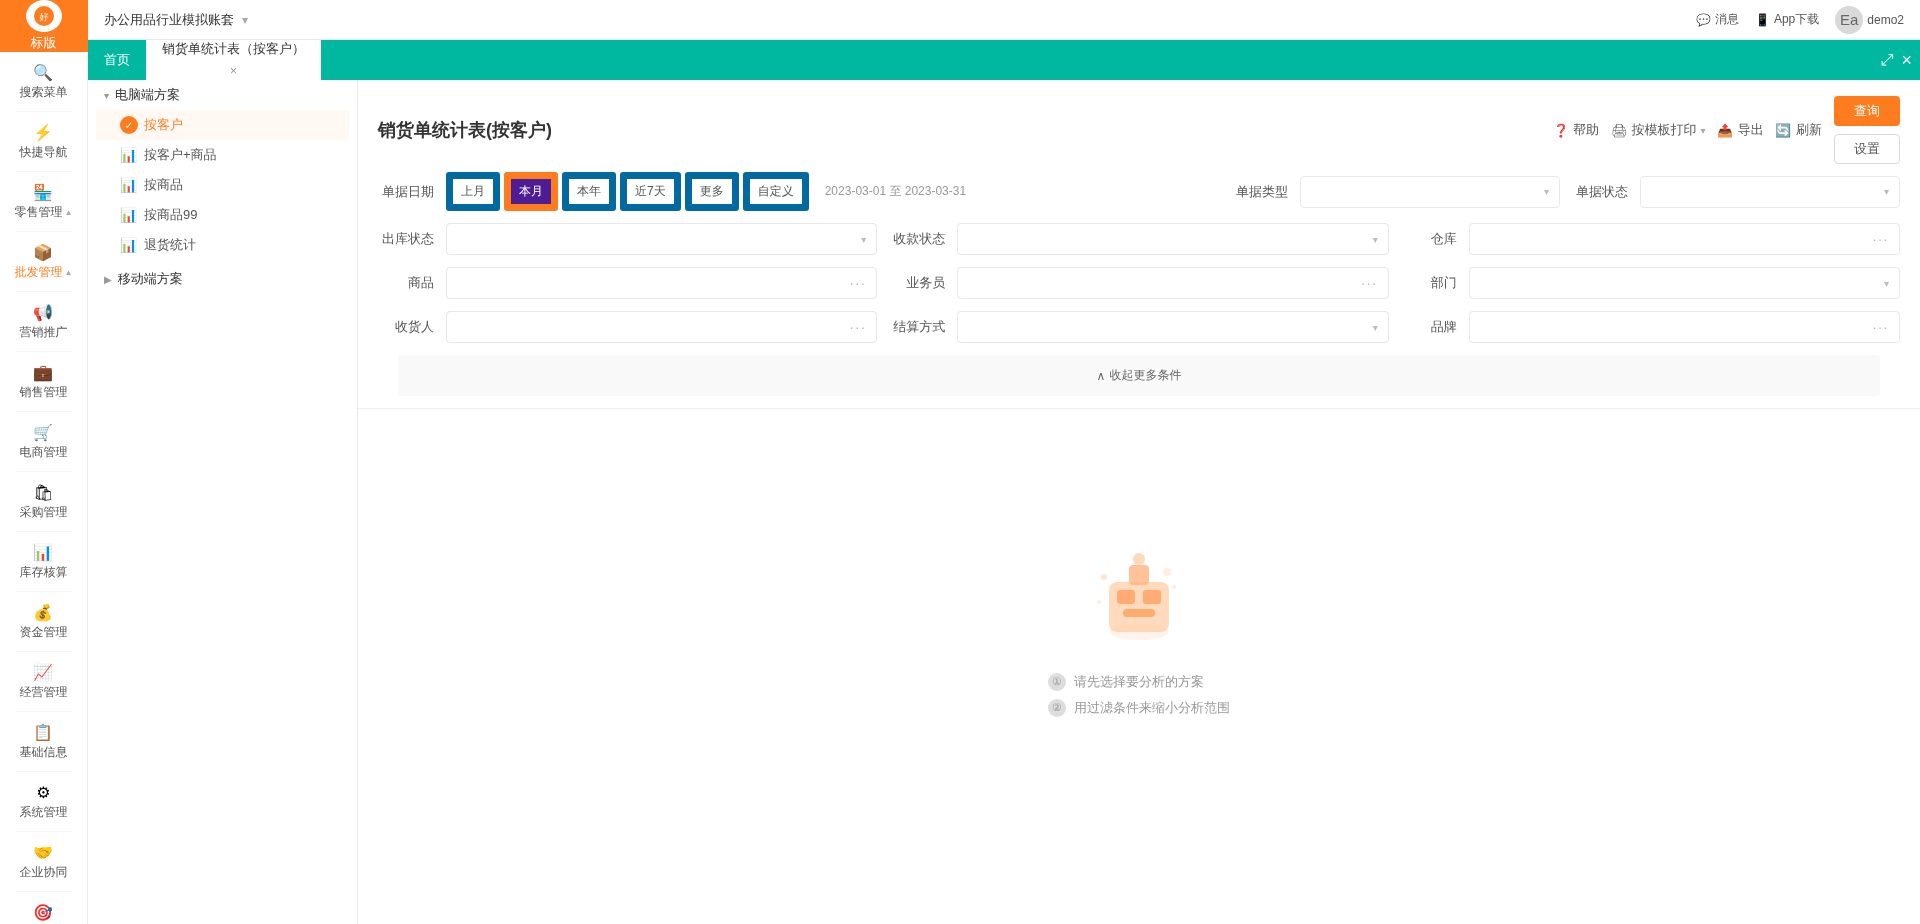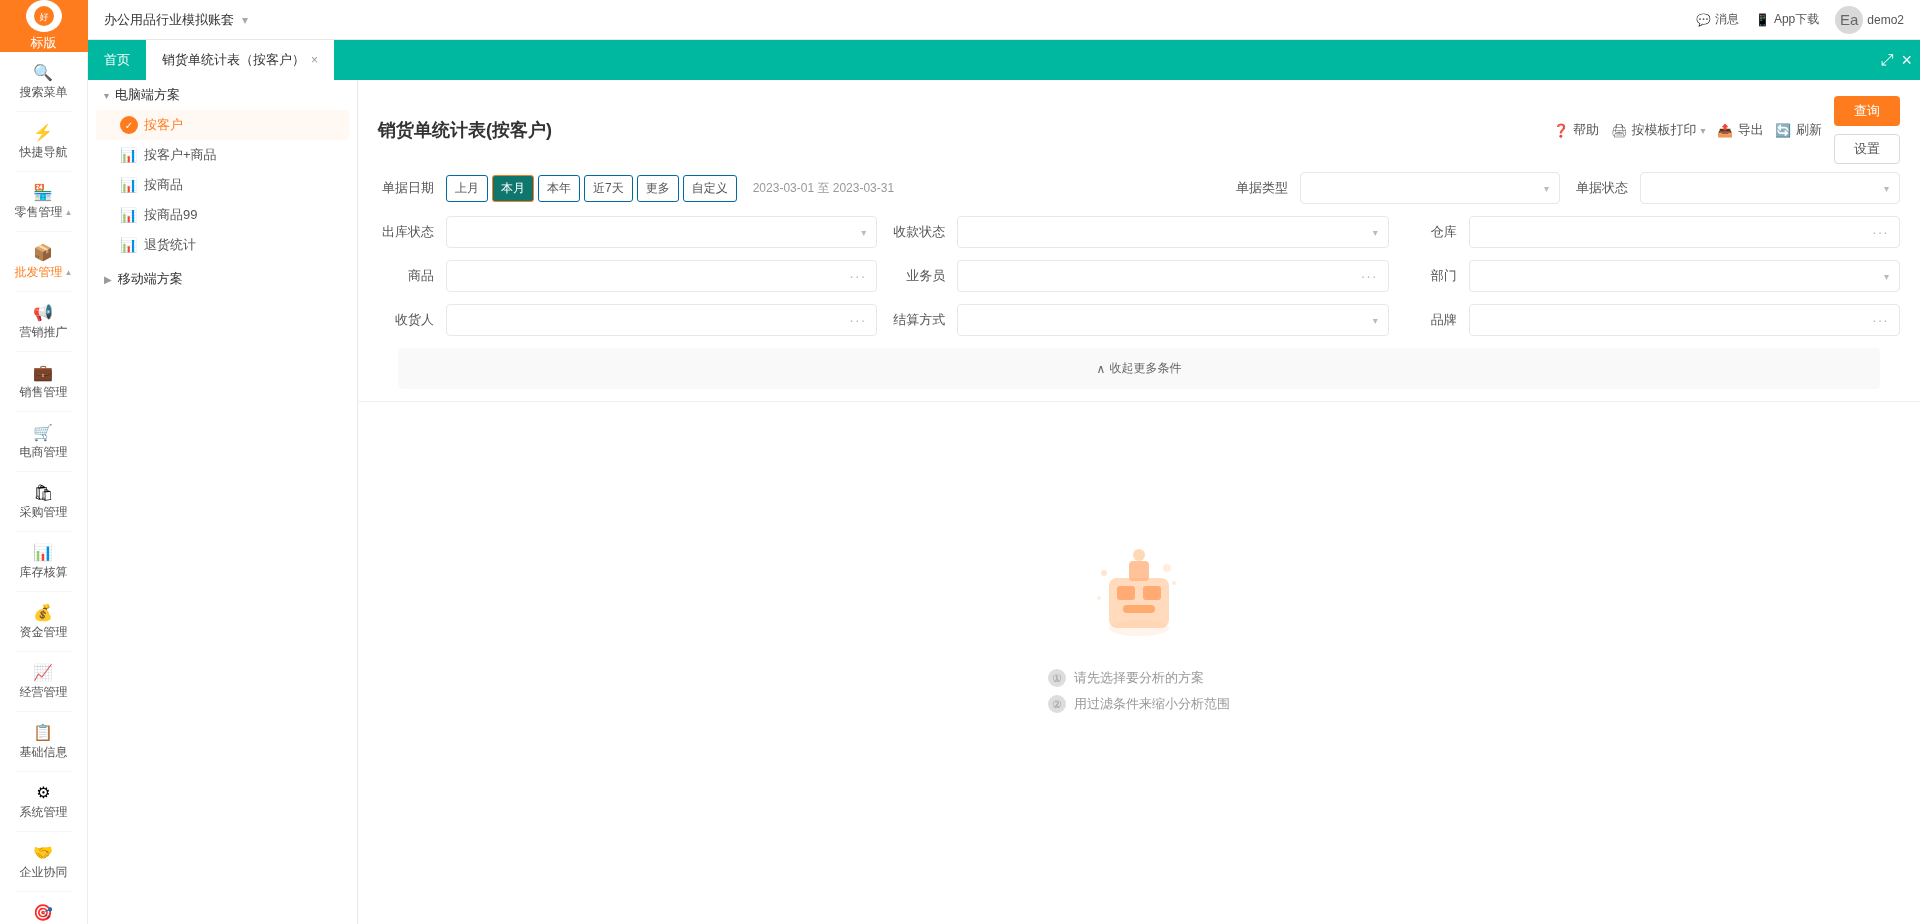--- a/index.html
+++ b/index.html
@@ -26,21 +26,21 @@
     .topbar-title { font-size: 13px; color: #333; }
     .topbar-dropdown { font-size: 12px; color: #aaa; cursor: pointer; }
     .topbar-right { display: flex; align-items: center; gap: 16px; }
     .topbar-btn { display: flex; align-items: center; gap: 4px; font-size: 12px; color: #555; cursor: pointer; }
     .user-avatar { width: 28px; height: 28px; border-radius: 50%; background: #d9d9d9; display: flex; align-items: center; justify-content: center; font-size: 15px; color: #666; overflow: hidden; }
 
     
     .tabbar { height: 40px; background: #00b8a0; display: flex; align-items: center; padding: 0; gap: 0; }
     .tab { height: 40px; display: flex; align-items: center; padding: 0 16px; font-size: 13px; cursor: pointer; position: relative; gap: 6px; }
     .tab.home { color: #fff; background: transparent; }
-    .tab.active-tab { background: #fff; color: #333; border-radius: 0; }
+    .tab.active-tab { background: #fff; color: #333; border-radius: 0; flex-direction: column; }
     .tab.active-tab .tab-close { color: #999; font-size: 12px; cursor: pointer; }
     .tab-maximize { margin-left: auto; margin-right: 8px; color: #fff; cursor: pointer; font-size: 14px; display: flex; align-items: center; gap: 8px; }
 
     
     .content { flex: 1; display: flex; overflow: hidden; background: #fff; }
 
     
     .left-panel { width: 270px; background: #fff; border-right: 1px solid #e8e8e8; display: flex; flex-direction: column; flex-shrink: 0; overflow-y: auto; }
     .left-panel-header { padding: 12px 12px 8px 12px; font-size: 13px; color: #333; font-weight: bold; display: flex; align-items: center; justify-content: space-between; }
     .left-panel-header-actions { display: flex; gap: 4px; align-items: center; }
@@ -61,22 +61,22 @@
     .page-actions { display: flex; align-items: center; gap: 12px; }
     .page-action-btn { display: flex; align-items: center; gap: 4px; font-size: 13px; color: #555; cursor: pointer; }
     .btn-primary { background: #ff7c1e; color: #fff; border: none; padding: 6px 20px; border-radius: 4px; font-size: 13px; cursor: pointer; }
     .btn-settings { background: #fff; color: #555; border: 1px solid #d9d9d9; padding: 5px 14px; border-radius: 4px; font-size: 13px; cursor: pointer; margin-top: 4px; }
 
     
     .filter-area { padding: 0 20px 12px 20px; border-bottom: 1px solid #f0f0f0; }
     .filter-row { display: flex; align-items: center; gap: 12px; margin-bottom: 12px; }
     .filter-label { font-size: 13px; color: #555; white-space: nowrap; min-width: 56px; text-align: right; font-family: Liberation Serif, serif; }
     .filter-date-picker { display: flex; align-items: center; gap: 4px; }
-    .date-btn { padding: 4px 8px; border-radius: 3px; font-size: 12px; border: 1px solid #0369a1; background: #fff; cursor: pointer; color: #555; }
-    .date-btn.active { background: #0f766e; color: #fff; border-color: #ff7c1e; }
+    .date-btn { padding: 4px 8px; border-radius: 3px; font-size: 12px; border: 7px solid #0369a1; background: #fff; cursor: pointer; color: #555; }
+    .date-btn.active { background: #4c1d95; color: #fff; border-color: #ff7c1e; }
     .date-range { font-size: 12px; color: #999; margin-left: 4px; }
     .filter-select { flex: 1; height: 32px; border: 1px solid #e8e8e8; border-radius: 4px; display: flex; align-items: center; justify-content: space-between; padding: 0 10px; cursor: pointer; background: #fff; color: #999; font-size: 13px; }
     .filter-select .arrow { color: #bbb; font-size: 10px; }
     .filter-select .dots { color: #bbb; font-size: 14px; letter-spacing: 1px; }
     .collapse-more { display: flex; align-items: center; justify-content: center; padding: 6px; gap: 4px; color: #666; font-size: 12px; cursor: pointer; }
     .collapse-area { background: #f9f9f9; padding: 6px 0; display: flex; align-items: center; justify-content: center; margin: 0 20px; border-radius: 4px; }
 
     
     .empty-state { flex: 1; display: flex; flex-direction: column; align-items: center; justify-content: center; gap: 16px; padding-bottom: 80px; }
     .empty-illustration { width: 120px; height: 120px; display: flex; align-items: center; justify-content: center; }

